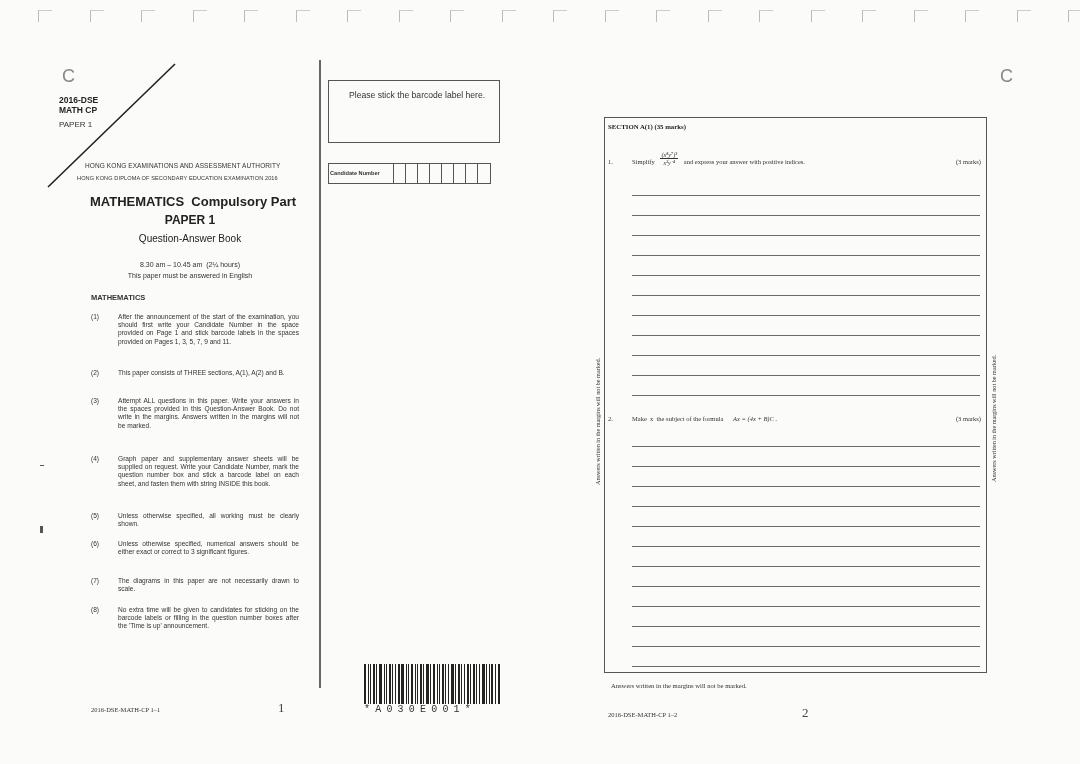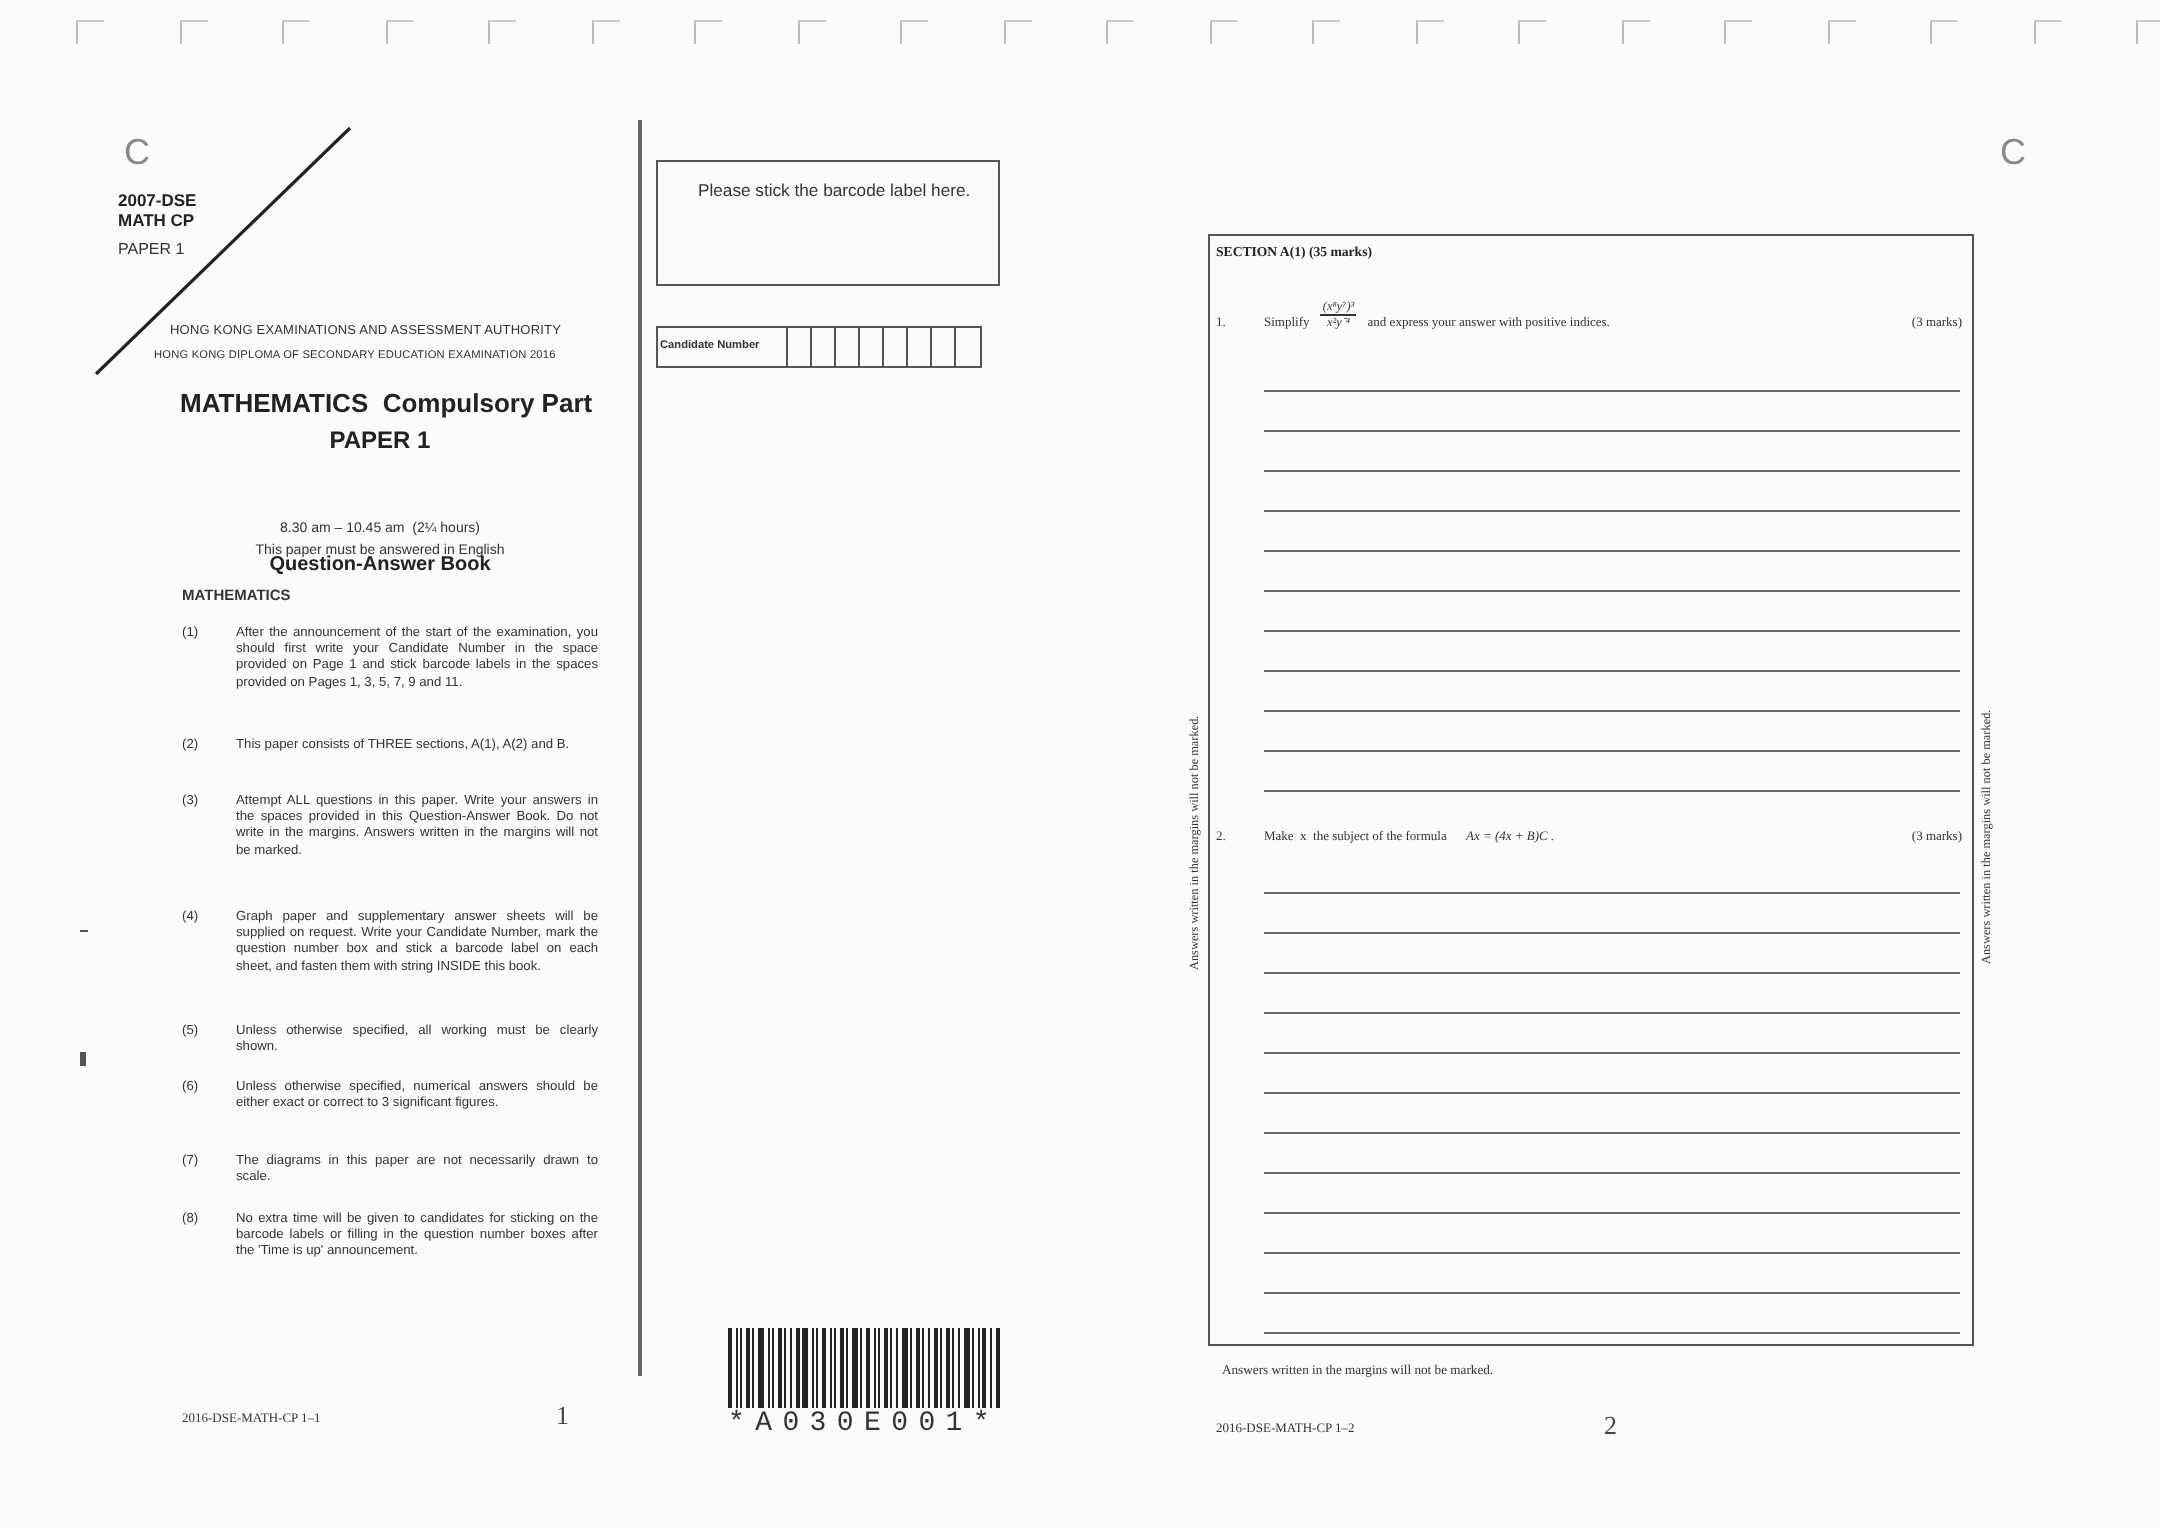--- a/index.html
+++ b/index.html
@@ -13,21 +13,21 @@
   
   .p1 { position: absolute; left: 0; top: 0; width: 330px; height: 764px; }
   .c-mark { position: absolute; font-family: "Liberation Sans", sans-serif; color: #888; font-size: 18px; font-weight: 300; }
   .corner-code { position: absolute; left: 59px; top: 95px; font-size: 8.5px; font-weight: bold; line-height: 10px; color: #222; }
   .corner-paper { position: absolute; left: 59px; top: 120px; font-size: 8px; color: #333; }
   .diag { position: absolute; left: 40px; top: 60px; width: 140px; height: 130px; }
   .authority { position: absolute; left: 85px; top: 160px; width: 230px; text-align: left; font-size: 6.5px; color: #333; line-height: 12px; letter-spacing: 0.1px; }
   .authority div:nth-child(2) { font-size: 5.6px; }
   .subject { position: absolute; left: 90px; top: 194px; width: 200px; text-align: center; font-weight: bold; font-size: 13px; color: #222; }
   .paper-no { position: absolute; left: 90px; top: 213px; width: 200px; text-align: center; font-weight: bold; font-size: 12px; color: #222; }
-  .qab { position: absolute; left: 90px; top: 233px; width: 200px; text-align: center; font-weight: bold; font-size: 10px; color: #222; margin-top: 44px; }
+  .qab { position: absolute; left: 90px; top: 233px; width: 200px; text-align: center; font-weight: normal; font-size: 10px; color: #222; }
   .time { position: absolute; left: 90px; top: 259px; width: 200px; text-align: center; font-size: 7px; line-height: 11px; color: #333; }
   .instr-title { position: absolute; left: 91px; top: 293px; font-weight: bold; font-size: 7.5px; color: #333; }
   .instr { position: absolute; left: 91px; width: 208px; font-size: 6.6px; line-height: 8.2px; color: #333; }
   .instr .num { position: absolute; left: 0; top: 0; width: 20px; }
   .instr .txt { margin-left: 27px; text-align: justify; }
   .copyright { position: absolute; left: 91px; top: 658px; font-size: 7.2px; line-height: 9px; color: #333; }
   .footer-code { position: absolute; font-family: "Liberation Serif", serif; font-size: 6.5px; color: #333; }
   .page-num { position: absolute; font-family: "Liberation Serif", serif; font-size: 13px; color: #444; }
 
   .fold-line { position: absolute; left: 319px; top: 60px; width: 1.5px; height: 628px; background: #666; }
@@ -35,21 +35,21 @@
   
   .barcode-box { position: absolute; left: 328px; top: 80px; width: 172px; height: 63px; border: 1px solid #555; }
   .barcode-box span { position: absolute; left: 20px; top: 9px; font-size: 8.6px; color: #333; }
   .cand { position: absolute; left: 328px; top: 163px; height: 21px; display: flex; border: 1px solid #555; }
   .cand-label { width: 65px; font-size: 5.6px; font-weight: bold; color: #333; line-height: 19px; padding-left: 1px; border-right: 1px solid #555; white-space: nowrap; }
   .cand-cell { width: 12px; height: 19px; border-right: 1px solid #555; }
   .cand-cell:last-child { border-right: none; }
   .barcode { position: absolute; left: 364px; top: 664px; width: 136px; height: 50px; }
   .bars { display: flex; height: 40px; justify-content: space-between; }
   .bars i { display: block; height: 40px; background: #222; }
-  .bar-text { font-family: "Liberation Mono", monospace; font-size: 14px; letter-spacing: 5.2px; color: #333; text-align: right; margin-top: 0px; }
+  .bar-text { font-family: "Liberation Mono", monospace; font-size: 10px; letter-spacing: 5.2px; color: #333; text-align: left; margin-top: 0px; }
 
   
   .section-box { position: absolute; left: 604px; top: 117px; width: 383px; height: 556px; border: 1.5px solid #555; }
   .sec-title { position: absolute; left: 3px; top: 5px; font-family: "Liberation Serif", serif; font-weight: bold; font-size: 6.8px; color: #222; }
   .q { position: absolute; left: 3px; width: 373px; font-family: "Liberation Serif", serif; font-size: 6.5px; color: #333; }
   .q .qn { position: absolute; left: 0; top: 0; }
   .q .qt { position: absolute; left: 24px; top: 0; white-space: nowrap; }
   .q .qm { position: absolute; right: 0; top: 0; }
   .frac { display: inline-block; vertical-align: middle; text-align: center; font-style: italic; margin: 0 4px; font-size: 6.2px; line-height: 7px; }
   .frac .numr { border-bottom: 0.8px solid #333; padding: 0 1px; }
@@ -82,21 +82,21 @@
     <div class="tick" style="left: 862px;"></div>
     <div class="tick" style="left: 913.5px;"></div>
     <div class="tick" style="left: 965px;"></div>
     <div class="tick" style="left: 1016.5px;"></div>
     <div class="tick" style="left: 1068px;"></div>
   </div>
 
 <div class="p1">
   <div class="c-mark" style="left:62px;top:66px;">C</div>
   <div class="corner-code">
-    <div>2007-DSE</div>
+    <div>2016-DSE</div>
     <div>MATH CP</div>
   </div>
   <div class="corner-paper">PAPER 1</div>
   <svg class="diag" viewBox="0 0 140 130">
     <line x1="135" y1="4" x2="8" y2="127" stroke="#222" stroke-width="1.6"></line>
   </svg>
   <div class="authority">
     <div>HONG KONG EXAMINATIONS AND ASSESSMENT AUTHORITY</div>
     <div style="margin-left:-8px;">HONG KONG DIPLOMA OF SECONDARY EDUCATION EXAMINATION 2016</div>
   </div>

